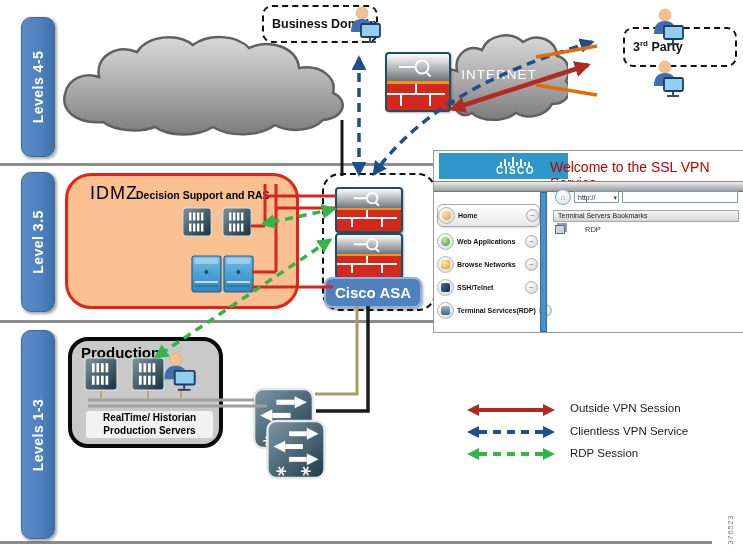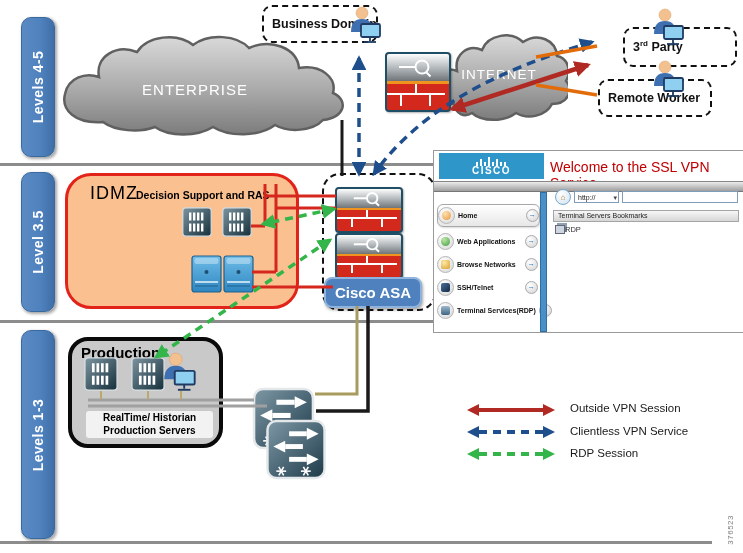--- a/index.html
+++ b/index.html
@@ -23,42 +23,42 @@
   #asa-box{position:absolute;left:322px;top:173px;width:110px;height:134px;border:2.5px dashed #111;border-radius:18px;background:#fff;z-index:3;}
   #asa-label{position:absolute;left:324px;top:277px;width:94px;height:27px;background:#4E81BD;border:2px solid #8FB3DC;border-radius:8px;color:#fff;font-weight:bold;font-size:15px;display:flex;align-items:center;justify-content:center;z-index:4;box-shadow:1px 2px 3px rgba(0,0,0,.35);}
   
   .fw{position:absolute;border:2px solid #1E4F66;border-radius:4px;overflow:hidden;background:#D3291D;z-index:4;box-shadow:1px 1px 2px rgba(0,0,0,.3);}
   .fw-top{position:relative;background:linear-gradient(#FDFDFD,#AEB4B7 55%,#6E7478);border-bottom:3px solid #F0941F;display:flex;align-items:center;justify-content:center;}
   .fw-bricks{position:relative;}
   
   .cloud-lbl{position:absolute;color:#fff;font-size:15px;letter-spacing:1px;text-align:center;z-index:3;}
   
   #vpn{position:absolute;left:433px;top:150px;width:310px;height:181px;background:#fff;border:1px solid #999;z-index:5;font-family:"Liberation Sans",sans-serif;}
-  #vpn .logo{position:absolute;left:5px;top:2px;width:105px;height:26px;background:#2E96C8;display:flex;flex-direction:column;align-items:center;justify-content:center;}
+  #vpn .logo{position:absolute;left:5px;top:2px;width:105px;height:26px;background:#2E96C8;display:flex;flex-direction:column;align-items:center;justify-content:center;padding-left:24px;}
   #vpn .logo .word{color:#fff;font-weight:bold;font-size:10px;letter-spacing:1.5px;line-height:1;}
   #vpn .title{position:absolute;left:116px;top:8px;width:192px;font-size:14px;color:#C00000;}
   #vpn .toolbar{position:absolute;left:0;top:30px;width:310px;height:9px;background:linear-gradient(#ECECEC,#9E9E9E);border-top:1px solid #888;border-bottom:1px solid #777;}
   #vpn .scrollbar{position:absolute;left:106px;top:41px;width:7px;height:140px;background:#4A90C8;border:1px solid #2f6da3;box-sizing:border-box;}
   .sb-item{position:absolute;left:3px;width:101px;height:21px;display:flex;align-items:center;gap:3px;}
   .sb-item.sel{border:1px solid #a9a9a9;border-radius:6px;background:linear-gradient(#fff,#e7e7e7);box-shadow:1px 1px 2px rgba(0,0,0,.15);}
   .sb-ic{width:15px;height:15px;border-radius:50%;background:radial-gradient(circle at 35% 30%,#fff,#d7d7d7);border:1px solid #b5b5b5;flex:0 0 auto;display:flex;align-items:center;justify-content:center;}
   .sb-ic i{display:block;width:9px;height:9px;border-radius:50%;}
   .ic-home i{background:radial-gradient(circle at 35% 30%,#ffe2b0,#e8963a);}
   .ic-web i{background:radial-gradient(circle at 35% 30%,#bfe8a8,#3d9b3f);}
   .ic-browse i{background:radial-gradient(circle at 35% 30%,#ffe9a8,#d9aградb02a);background:radial-gradient(circle at 35% 30%,#ffe9a8,#d9a02a);border-radius:2px;}
   .ic-ssh i{background:linear-gradient(135deg,#4a6f9e,#14293f);border-radius:2px;}
   .ic-term i{background:linear-gradient(#9db8cc,#3e6584);border-radius:2px;}
   .sb-lbl{flex:1;font-size:7px;font-weight:bold;color:#111;white-space:nowrap;}
   .sb-arrow{width:11px;height:11px;border-radius:50%;background:radial-gradient(circle at 35% 30%,#fff,#d2d2d2);border:1px solid #a9a9a9;flex:0 0 auto;position:relative;}
   .sb-arrow::after{content:"\2192";position:absolute;left:1.5px;top:-0.5px;font-size:7.5px;color:#2e7dc0;}
   .addr-sel{position:absolute;left:140px;top:40px;width:45px;height:12px;border:1px solid #7f9db9;background:#fff;font-size:7px;color:#222;line-height:12px;padding-left:3px;box-sizing:border-box;}
   .addr-sel::after{content:"\25BE";position:absolute;right:1px;top:0;font-size:7px;color:#444;}
   .addr-input{position:absolute;left:188px;top:40px;width:116px;height:12px;border:1px solid #7f9db9;background:#fff;box-sizing:border-box;}
   .bm-header{position:absolute;left:119px;top:59px;width:186px;height:12px;background:linear-gradient(#F7F7F7,#D6D6D6);border:1px solid #a5a5a5;box-sizing:border-box;font-size:7px;color:#222;line-height:10px;padding-left:4px;}
-  .bm-item{position:absolute;left:121px;top:74px;display:flex;align-items:center;gap:0;}
+  .bm-item{position:absolute;left:121px;top:74px;display:flex;align-items:center;gap:20px;}
   .bm-item .win{width:8px;height:7px;border:1px solid #667;background:#cdd6e0;box-shadow:2px -2px 0 #8fa0b0;}
   .bm-item .txt{font-size:7.5px;color:#333;}
   .addr-home{position:absolute;left:121px;top:38px;width:14px;height:14px;border-radius:50%;background:radial-gradient(circle at 35% 30%,#fff,#cfe3f2);border:1px solid #7da7c9;display:flex;align-items:center;justify-content:center;font-size:8px;color:#b57a2a;}
   
   .leg-lbl{position:absolute;left:570px;font-size:11.5px;color:#1a1a1a;white-space:nowrap;text-align:center;}
   
   #fignum{position:absolute;left:726px;top:515px;writing-mode:vertical-rl;transform:rotate(180deg);font-size:8px;color:#808080;letter-spacing:.5px;z-index:2;}
   svg{display:block;}
 </style>
 </head>
@@ -83,21 +83,20 @@
   <svg class="abs" style="left:57px;top:30px;z-index:2;" width="292" height="112" viewBox="0 0 292 112">
     <defs>
       <linearGradient id="cloudG" x1="0" y1="0" x2="0" y2="1">
         <stop offset="0" stop-color="#D9D9D9"></stop>
           <stop offset="0.55" stop-color="#A9A9A9"></stop>
           <stop offset="1" stop-color="#7C7C7C"></stop>
       </linearGradient>
     </defs>
     <path d="M46,92 C18,94 4,80 8,64 C11,48 28,42 42,47 C38,26 60,14 80,22 C90,6 120,2 136,15 C152,3 180,5 192,18 C214,8 240,18 242,38 C264,34 280,48 276,63 C292,70 288,88 266,90 C256,101 232,103 218,95 C202,107 172,107 156,97 C140,107 112,107 98,97 C82,103 58,101 46,92 Z" fill="url(#cloudG)" stroke="#606060" stroke-width="2.5"></path>
   </svg>
-  <div class="cloud-lbl" style="left:95px;top:81px;width:200px;">ENTERPRISE</div>
 
   <svg class="abs" style="left:430px;top:26px;z-index:2;" width="138" height="102" viewBox="0 0 138 102">
     <path d="M24,78 C8,80 0,68 4,56 C7,45 18,41 27,45 C24,28 38,18 52,24 C58,8 82,5 93,16 C108,6 126,14 127,30 C138,32 142,46 136,55 C144,64 138,78 122,78 C116,90 98,94 86,87 C74,96 52,96 42,87 C34,92 26,88 24,78 Z" fill="url(#cloudG)" stroke="#606060" stroke-width="2.5"></path>
   </svg>
   <div class="cloud-lbl" style="left:432px;top:67px;width:134px;font-size:13.5px;">INTERNET</div>
 
   <div class="fw" style="left:385px;top:52px;width:62px;height:56px;">
     <div class="fw-top" style="height:27px;">
       <svg width="44" height="20" viewBox="0 0 44 20">
           <circle cx="26" cy="9" r="6.5" fill="none" stroke="#fff" stroke-width="2"></circle>
@@ -129,23 +128,20 @@
     <span class="lbl"><span>3</span><sup style="font-size:8px;">rd</sup><span> Party</span></span>
   </div>
   <svg class="abs" style="left:652px;top:8px;z-index:5;" width="34" height="40" viewBox="0 0 34 40">
     <circle cx="13" cy="7" r="6" fill="#F3C08F" stroke="#D9A066" stroke-width="0.5"></circle>
     <path d="M2,26 Q2,13 13,13 Q24,13 24,26 Z" fill="#3E6FB0"></path>
     <rect x="12" y="18" width="19" height="13" rx="1.5" fill="#8FD0F0" stroke="#1F3B63" stroke-width="1.8"></rect>
     <line x1="21" y1="31" x2="21" y2="35" stroke="#1F3B63" stroke-width="1.8"></line>
     <line x1="15" y1="36" x2="27" y2="36" stroke="#1F3B63" stroke-width="1.8"></line>
   </svg>
 
-  <div class="dash-box" style="left:598px;top:79px;width:110px;height:34px;">
-    <span class="lbl">Remote Worker</span>
-  </div>
   <svg class="abs" style="left:652px;top:60px;z-index:5;" width="34" height="40" viewBox="0 0 34 40">
     <circle cx="13" cy="7" r="6" fill="#F3C08F" stroke="#D9A066" stroke-width="0.5"></circle>
     <path d="M2,26 Q2,13 13,13 Q24,13 24,26 Z" fill="#3E6FB0"></path>
     <rect x="12" y="18" width="19" height="13" rx="1.5" fill="#8FD0F0" stroke="#1F3B63" stroke-width="1.8"></rect>
     <line x1="21" y1="31" x2="21" y2="35" stroke="#1F3B63" stroke-width="1.8"></line>
     <line x1="15" y1="36" x2="27" y2="36" stroke="#1F3B63" stroke-width="1.8"></line>
   </svg>
 
   <div id="idmz">
     <div class="t1">IDMZ</div>

